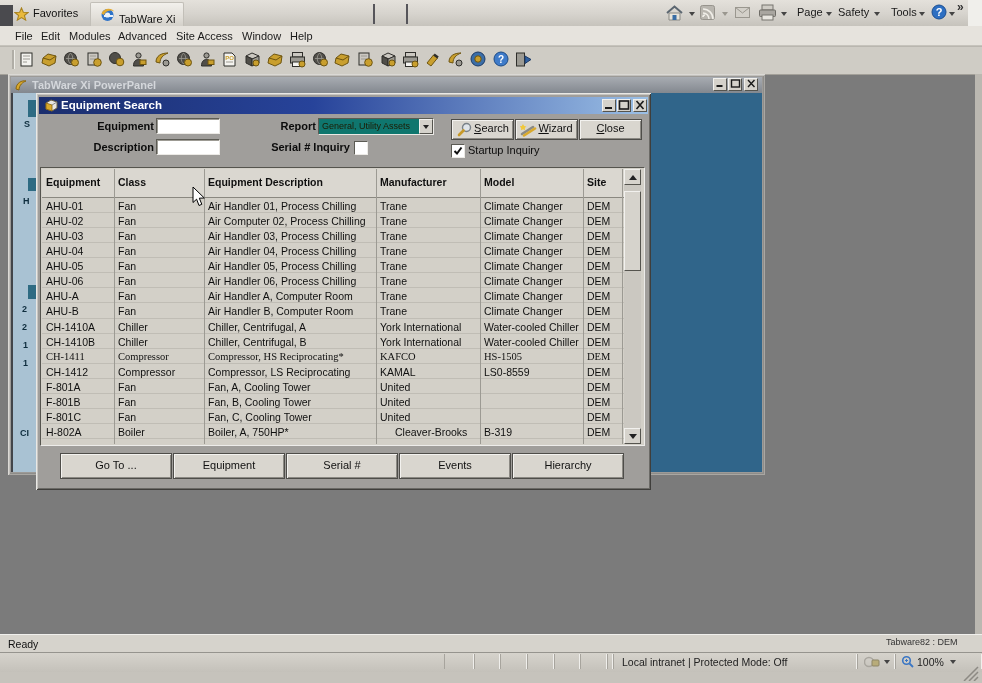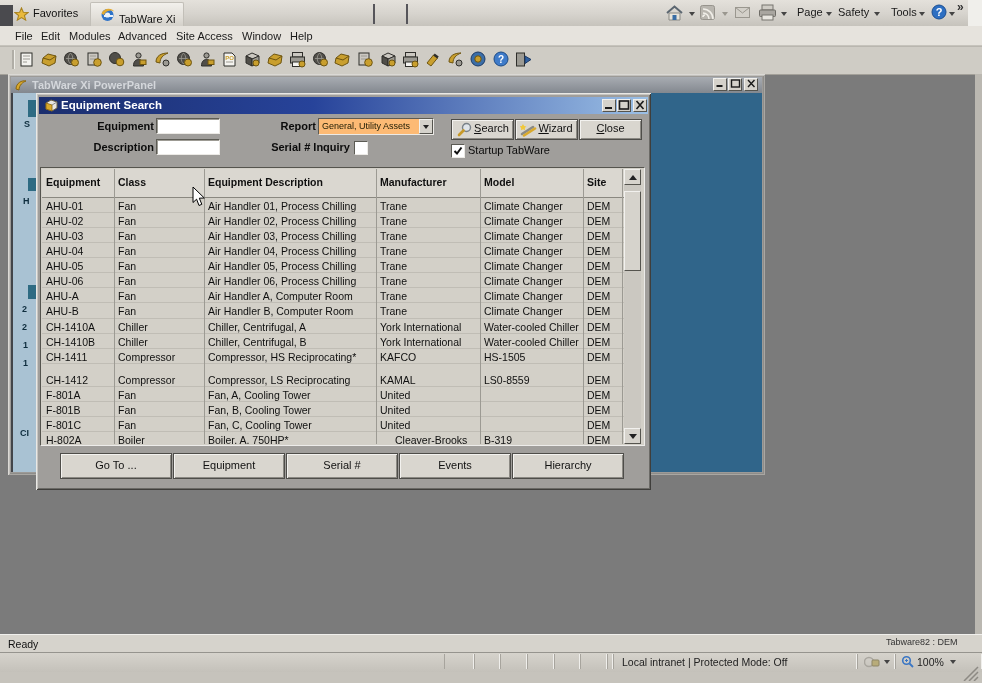--- a/index.html
+++ b/index.html
@@ -279,21 +279,21 @@
     <div class="capbtn" style="left:594px;"><svg width="12" height="10" viewBox="0 0 12 10">
           <path d="M2.5 1 L9.5 9 M9.5 1 L2.5 9" stroke="#1a1a1a" stroke-width="1.6"></path>
         </svg></div>
   </div>
 
   <div class="lbl" style="left:18px;top:27px;width:100px;">Equipment</div>
   <div class="box" style="left:120px;top:25px;width:62px;height:14px;"></div>
   <div class="lbl" style="left:18px;top:48px;width:100px;">Description</div>
   <div class="box" style="left:120px;top:46px;width:62px;height:14px;"></div>
   <div class="lbl" style="left:180px;top:27px;width:100px;">Report</div>
-  <div class="abs" style="left:282px;top:25px;width:116px;height:17px;background:#fdba74;border:1px solid;border-color:#5c5b54 #eceae6 #eceae6 #5c5b54;box-sizing:border-box;">
+  <div class="abs" style="left:282px;top:25px;width:116px;height:17px;background:#0f766e;border:1px solid;border-color:#5c5b54 #eceae6 #eceae6 #5c5b54;box-sizing:border-box;">
     <div class="txt" style="left:3px;top:2px;font-size:9px;color:#1d1c04;">General, Utility Assets</div>
     <div style="position:absolute;right:0;top:0;width:14px;height:15px;background:#d5d2cb;border:1px solid;border-color:#f2f1ee #55544e #55544e #f2f1ee;box-sizing:border-box;">
       <div class="dd" style="left:3px;top:5px;border-top-color:#222;"></div>
     </div>
   </div>
   <div class="lbl" style="left:214px;top:48px;width:100px;">Serial # Inquiry</div>
   <div class="chk" style="left:318px;top:48px;"></div>
 
   <div class="btn" style="left:415px;top:26px;width:61px;height:19px;">
     <svg style="position:absolute;left:5px;top:2px" width="16" height="15" viewBox="0 0 16 15">
@@ -311,21 +311,21 @@
     <span style="position:relative;top:2px;left:9px;"><u>W</u>izard</span>
   </div>
   <div class="btn" style="left:543px;top:26px;width:61px;height:19px;">
     <span style="position:relative;top:2px;"><u>C</u>lose</span>
   </div>
   <div class="chk" style="left:415px;top:51px;">
     <svg style="position:absolute;left:1px;top:1px" width="10" height="10" viewBox="0 0 10 10">
       <path d="M1.5 5 L4 7.5 L8.5 1.5" fill="none" stroke="#111" stroke-width="2"></path>
     </svg>
   </div>
-  <div class="txt" style="left:432px;top:51px;font-size:11px;color:#0c0c0c;">Startup TabWare</div>
+  <div class="txt" style="left:432px;top:51px;font-size:11px;color:#0c0c0c;">Startup Inquiry</div>
 
   <div id="tbl">
     <div id="grid">
         <div class="hrow" style="position:relative;">
           <div class="c hc" style="left:0px;top:7px;width:68px;">Equipment</div>
           <div class="c hc" style="left:72px;top:7px;width:86px;">Class</div>
           <div class="c hc" style="left:162px;top:7px;width:168px;">Equipment Description</div>
           <div class="c hc" style="left:334px;top:7px;width:100px;">Manufacturer</div>
           <div class="c hc" style="left:438px;top:7px;width:99px;">Model</div>
           <div class="c hc" style="left:541px;top:7px;width:35px;">Site</div>
@@ -334,21 +334,21 @@
           <div class="c" style="left:0px;top:2px;width:68px;">AHU-01</div>
           <div class="c" style="left:72px;top:2px;width:86px;">Fan</div>
           <div class="c" style="left:162px;top:2px;width:168px;">Air Handler 01, Process Chilling</div>
           <div class="c" style="left:334px;top:2px;width:100px;">Trane</div>
           <div class="c" style="left:438px;top:2px;width:99px;">Climate Changer</div>
           <div class="c" style="left:541px;top:2px;width:35px;">DEM</div>
         </div>
         <div class="row" style="position:relative;">
           <div class="c" style="left:0px;top:2px;width:68px;">AHU-02</div>
           <div class="c" style="left:72px;top:2px;width:86px;">Fan</div>
-          <div class="c" style="left:162px;top:2px;width:168px;">Air Handler 02, Process Chilling</div>
+          <div class="c" style="left:162px;top:2px;width:168px;">Air Computer 02, Process Chilling</div>
           <div class="c" style="left:334px;top:2px;width:100px;">Trane</div>
           <div class="c" style="left:438px;top:2px;width:99px;">Climate Changer</div>
           <div class="c" style="left:541px;top:2px;width:35px;">DEM</div>
         </div>
         <div class="row" style="position:relative;">
           <div class="c" style="left:0px;top:2px;width:68px;">AHU-03</div>
           <div class="c" style="left:72px;top:2px;width:86px;">Fan</div>
           <div class="c" style="left:162px;top:2px;width:168px;">Air Handler 03, Process Chilling</div>
           <div class="c" style="left:334px;top:2px;width:100px;">Trane</div>
           <div class="c" style="left:438px;top:2px;width:99px;">Climate Changer</div>
@@ -403,29 +403,29 @@
           <div class="c" style="left:541px;top:2px;width:35px;">DEM</div>
         </div>
         <div class="row" style="position:relative;">
           <div class="c" style="left:0px;top:2px;width:68px;">CH-1410B</div>
           <div class="c" style="left:72px;top:2px;width:86px;">Chiller</div>
           <div class="c" style="left:162px;top:2px;width:168px;">Chiller, Centrifugal, B</div>
           <div class="c" style="left:334px;top:2px;width:100px;">York International</div>
           <div class="c" style="left:438px;top:2px;width:99px;">Water-cooled Chiller</div>
           <div class="c" style="left:541px;top:2px;width:35px;">DEM</div>
         </div>
-        <div class="row" style="position:relative;">
+        <div class="row" style="position:relative;font-family:Liberation Serif, serif;">
           <div class="c" style="left:0px;top:2px;width:68px;">CH-1411</div>
           <div class="c" style="left:72px;top:2px;width:86px;">Compressor</div>
           <div class="c" style="left:162px;top:2px;width:168px;">Compressor, HS Reciprocating*</div>
           <div class="c" style="left:334px;top:2px;width:100px;">KAFCO</div>
           <div class="c" style="left:438px;top:2px;width:99px;">HS-1505</div>
           <div class="c" style="left:541px;top:2px;width:35px;">DEM</div>
         </div>
-        <div class="row" style="position:relative;margin-top:8px;">
+        <div class="row" style="position:relative;">
           <div class="c" style="left:0px;top:2px;width:68px;">CH-1412</div>
           <div class="c" style="left:72px;top:2px;width:86px;">Compressor</div>
           <div class="c" style="left:162px;top:2px;width:168px;">Compressor, LS Reciprocating</div>
           <div class="c" style="left:334px;top:2px;width:100px;">KAMAL</div>
           <div class="c" style="left:438px;top:2px;width:99px;">LS0-8559</div>
           <div class="c" style="left:541px;top:2px;width:35px;">DEM</div>
         </div>
         <div class="row" style="position:relative;">
           <div class="c" style="left:0px;top:2px;width:68px;">F-801A</div>
           <div class="c" style="left:72px;top:2px;width:86px;">Fan</div>

